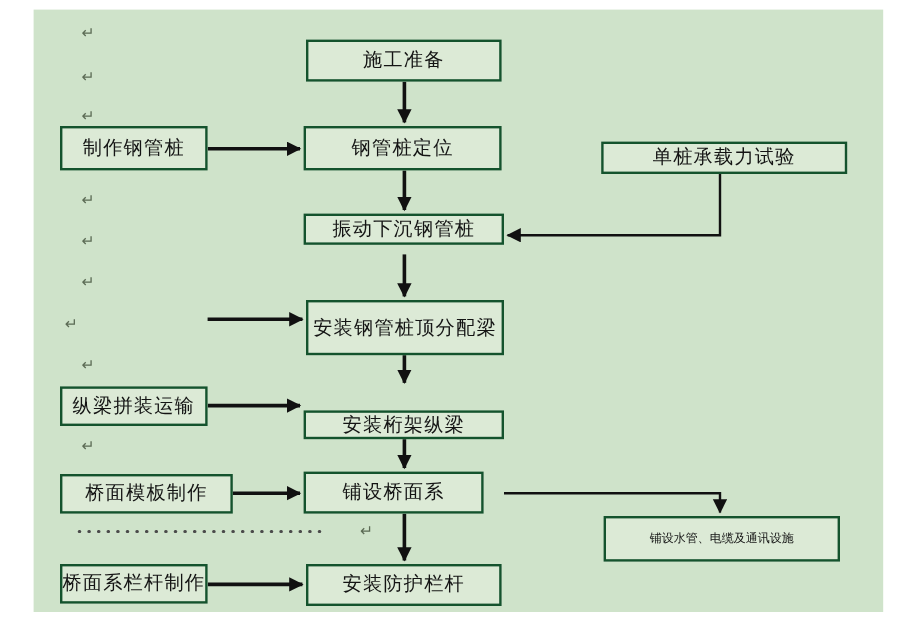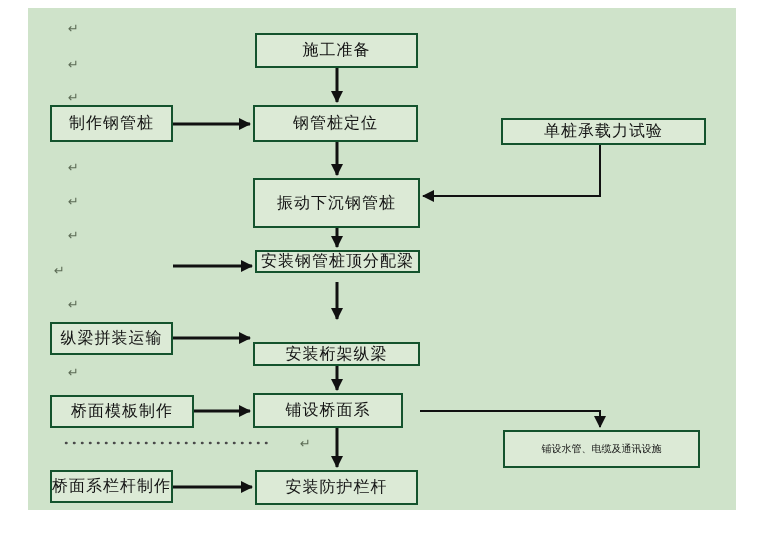--- a/index.html
+++ b/index.html
@@ -75,24 +75,24 @@
     </div>
   <div class="node" style="left:50px;top:105px;width:123px;height:37px">
       <span>制作钢管桩</span>
     </div>
   <div class="node" style="left:253px;top:105px;width:165px;height:37px">
       <span>钢管桩定位</span>
     </div>
   <div class="node" style="left:501px;top:118px;width:205px;height:27px">
       <span>单桩承载力试验</span>
     </div>
-  <div class="node" style="left:253px;top:178px;width:167px;height:50px">
+  <div class="node" style="left:253px;top:178px;width:167px;height:26px">
       <span>振动下沉钢管桩</span>
     </div>
-  <div class="node" style="left:255px;top:250px;width:165px;height:23px">
+  <div class="node" style="left:255px;top:250px;width:165px;height:46px">
       <span>安装钢管桩顶分配梁</span>
     </div>
   <div class="node" style="left:50px;top:322px;width:123px;height:33px">
       <span>纵梁拼装运输</span>
     </div>
   <div class="node" style="left:253px;top:342px;width:167px;height:24px">
       <span>安装桁架纵梁</span>
     </div>
   <div class="node" style="left:50px;top:395px;width:144px;height:33px">
       <span>桥面模板制作</span>

